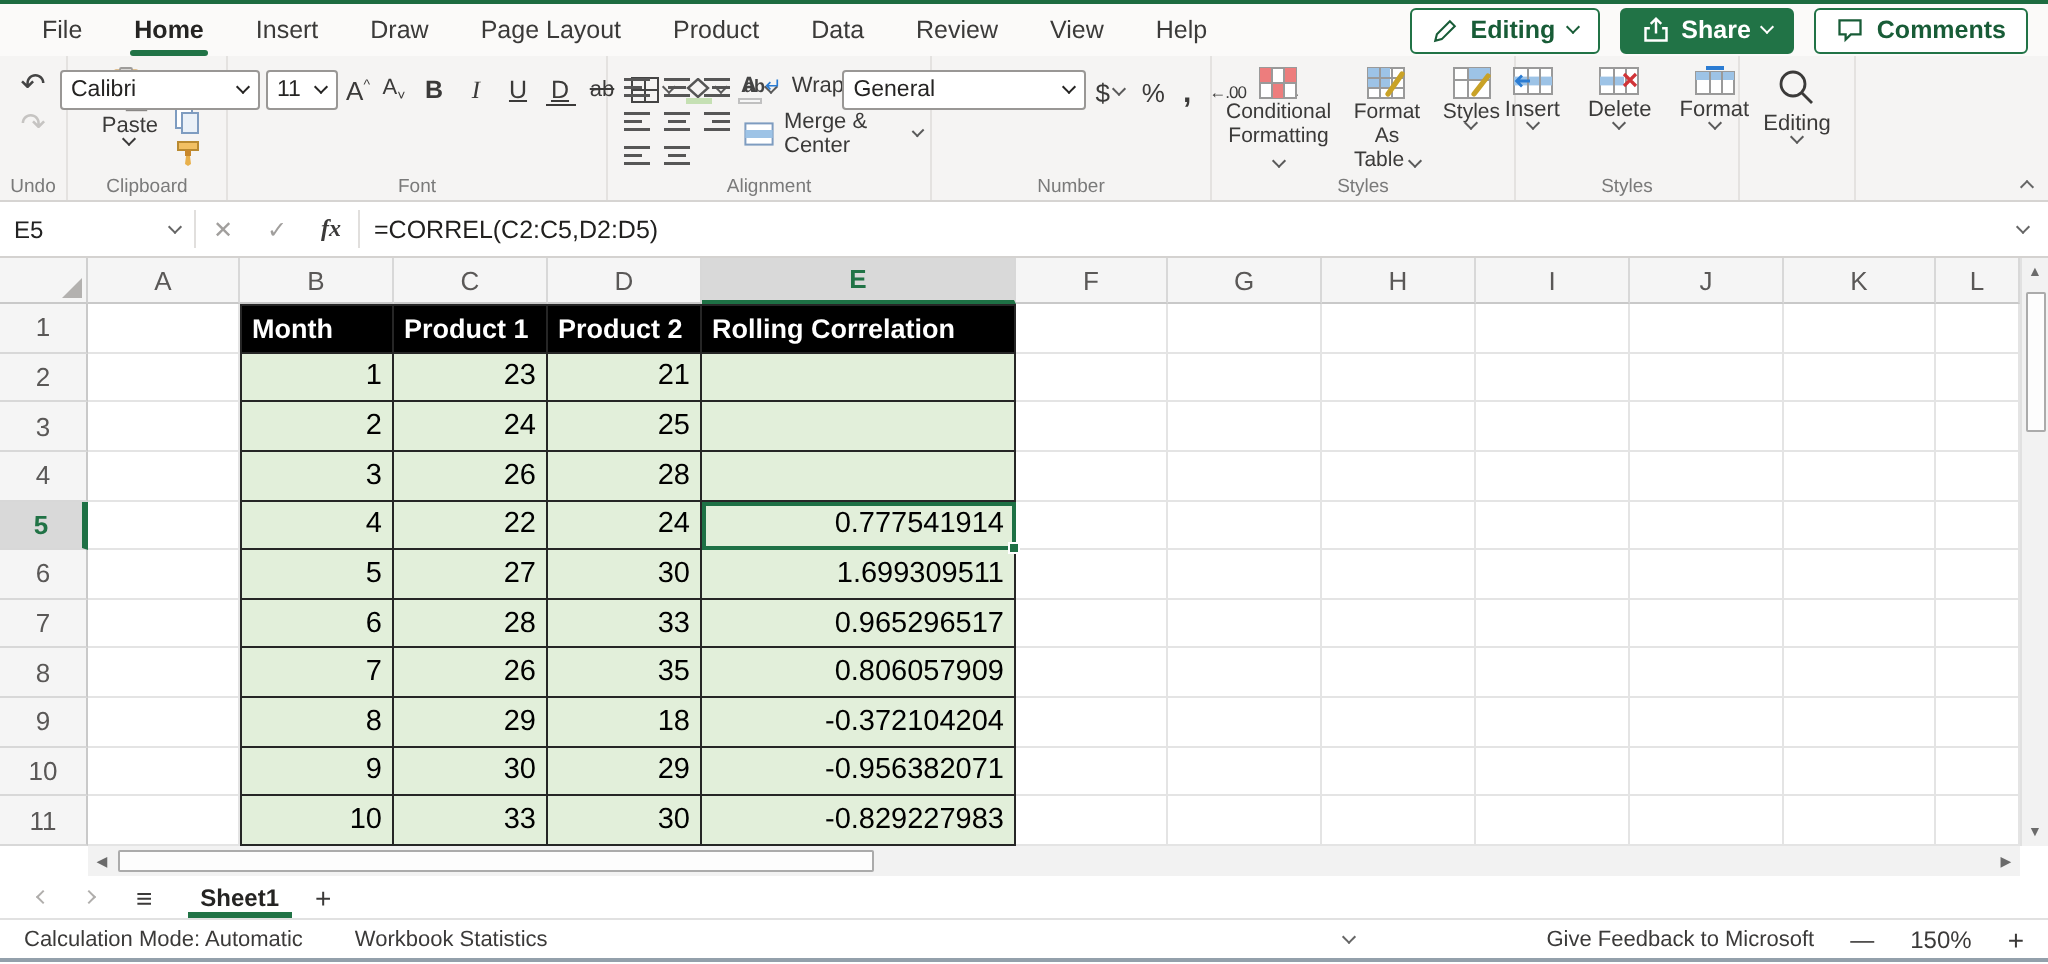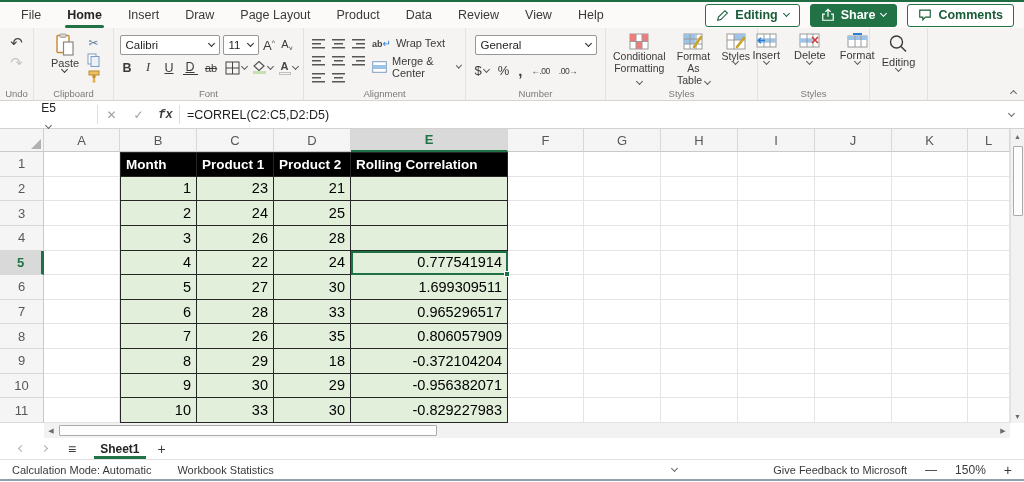--- a/index.html
+++ b/index.html
@@ -25,21 +25,21 @@
 
 
 .ribbon { height:73px; background:#F5F4F3; border-bottom:1px solid #D6D4D2; display:flex; position:relative; }
 .rgroup { position:relative; flex:none; border-right:1px solid #E4E2E0; padding:5px 4px 13px; display:flex; align-items:flex-start; justify-content:center; gap:4px; }
 .rg-label { position:absolute; bottom:1px; left:0; right:0; text-align:center; font-size:9.5px; color:#7A7A7A; }
 .stackcol { display:flex; flex-direction:column; align-items:center; gap:5px; padding-top:2px; }
 .uicon { font-size:15px; line-height:1; color:#444; }
 .uicon.disabled { color:#C6C4C2; }
 .bigbtn { display:flex; flex-direction:column; align-items:center; font-size:11px; color:#3B3A39; gap:1px; padding:0 4px; }
 .smallcol { display:flex; flex-direction:column; gap:3px; align-items:center; padding-top:3px; }
-.fontgrid { display:flex; flex-direction:column; gap:5px; padding-top:2px; }
+.fontgrid { display:flex; flex-direction:row; gap:5px; padding-top:2px; }
 .frow { display:flex; align-items:center; gap:3px; }
 .sel { height:20px; background:#fff; border:1px solid #999795; border-radius:2px; display:flex; align-items:center; justify-content:space-between; padding:0 5px; font-size:11.5px; color:#252423; gap:4px; }
 .fmt-letter { font-size:12.5px; color:#3B3A39; width:15px; text-align:center; }
 .li { width:13px; height:11px; background-repeat:no-repeat;
   background-image:linear-gradient(#565656,#565656),linear-gradient(#565656,#565656),linear-gradient(#565656,#565656);
   background-size:13px 1.5px,9px 1.5px,13px 1.5px; background-position:0 1px,0 5px,0 9px; }
 .li.c { background-position:0 1px,2px 5px,0 9px; }
 .li.r { background-position:0 1px,4px 5px,0 9px; }
 .algrid { display:grid; grid-template-columns:repeat(3,20px); grid-auto-rows:17px; justify-items:center; align-items:center; padding-top:2px; }
 .alright { display:flex; flex-direction:column; gap:6px; padding-top:4px; font-size:11px; color:#3B3A39; }
@@ -49,24 +49,24 @@
 .numsyms { display:flex; align-items:center; gap:9px; padding-top:2px; }
 .numsyms .s { font-size:13px; color:#3B3A39; display:flex; align-items:center; gap:2px; }
 .decimal { font-size:8.5px; color:#3B3A39; letter-spacing:-0.5px; }
 .stylebtn { display:flex; flex-direction:column; align-items:center; font-size:10.5px; color:#3B3A39; line-height:1.15; padding:0 3px; text-align:center; }
 .cellbtn { display:flex; flex-direction:column; align-items:center; font-size:11px; color:#3B3A39; gap:1px; padding:0 5px; }
 .collapse-btn { position:absolute; right:8px; bottom:4px; color:#666; }
 .rib-rest { flex:1; border-right:none; }
 
 
 .fbar { height:28px; background:#fff; border-bottom:1px solid #D4D2D0; display:flex; align-items:stretch; }
-.namebox { width:97px; display:flex; align-items:center; justify-content:space-between; padding:0 7px; font-size:12px; color:#222;flex-direction:column; }
+.namebox { width:97px; display:flex; align-items:center; justify-content:space-between; padding:0 7px; font-size:12px; color:#222; }
 .fbar-div { width:1px; background:#E1DFDD; margin:4px 0; }
 .fbtn { width:27px; display:flex; align-items:center; justify-content:center; font-size:12px; color:#A19F9D; }
-.fbtn.fx { color:#3B3A39; font-style:italic; font-family:Liberation Mono, monospace; font-weight:700; }
+.fbtn.fx { color:#3B3A39; font-style:italic; font-family:Liberation Serif, serif; font-weight:700; }
 .formula { flex:1; display:flex; align-items:center; padding-left:7px; font-size:12.5px; color:#201F1E; }
 .fbar-chev { width:26px; display:flex; align-items:center; justify-content:center; color:#666; }
 
 
 .gridwrap { height:294px; display:flex; background:#fff; }
 .sheet-grid { width:1010px; display:grid; overflow:hidden;
   grid-template-columns:44px 76px 77px 77px 77px 157px 76px 77px 77px 77px 77px 76px 42px;
   grid-template-rows:23px repeat(11,24.64px); }
 .corner { position:relative; background:#F5F5F5; border-right:1px solid #D0D0D0; border-bottom:1px solid #C9C9C9; }
 .corner::after { content:''; position:absolute; right:2px; bottom:2px; border-left:10px solid transparent; border-bottom:10px solid #B3B1AF; }

